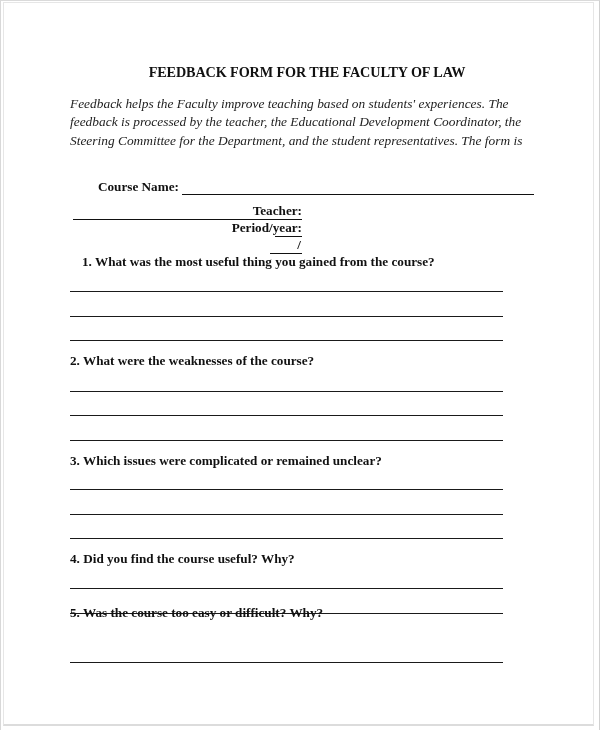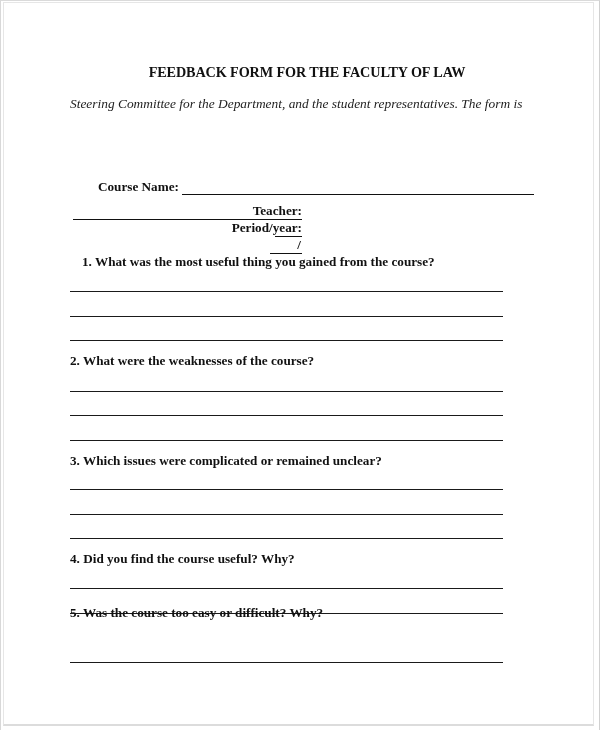--- a/index.html
+++ b/index.html
@@ -101,20 +101,22 @@
   </style>
 </head>
 <body>
 
 <div class="outer-edge"></div>
 <div class="page-frame"></div>
 
 <h1 class="title">FEEDBACK FORM FOR THE FACULTY OF LAW</h1>
 
 <p class="intro">
+  <span>Feedback helps the Faculty improve teaching based on students' experiences. The</span>
+  <span>feedback is processed by the teacher, the Educational Development Coordinator, the</span>
   <span>Steering Committee for the Department, and the student representatives. The form is</span>
 </p>
 
 <div class="field-row" style="top:177px;margin-left:28px;">
   <span class="field-label">Course Name:</span>
   <span class="blank" style="width:352px;"></span>
 </div>
 
 <div class="field-row" style="top:203px;flex-direction:column;">
   <span class="field-label">Teacher:</span>

